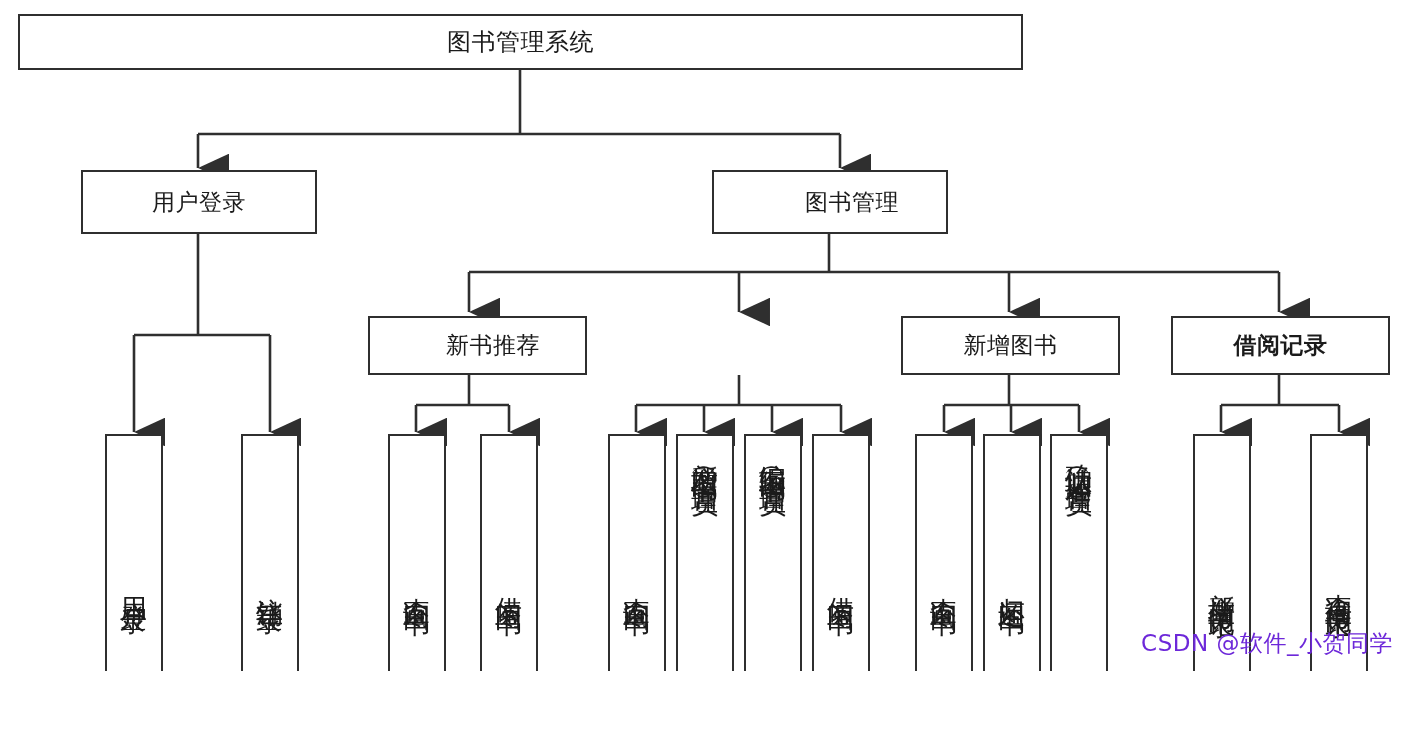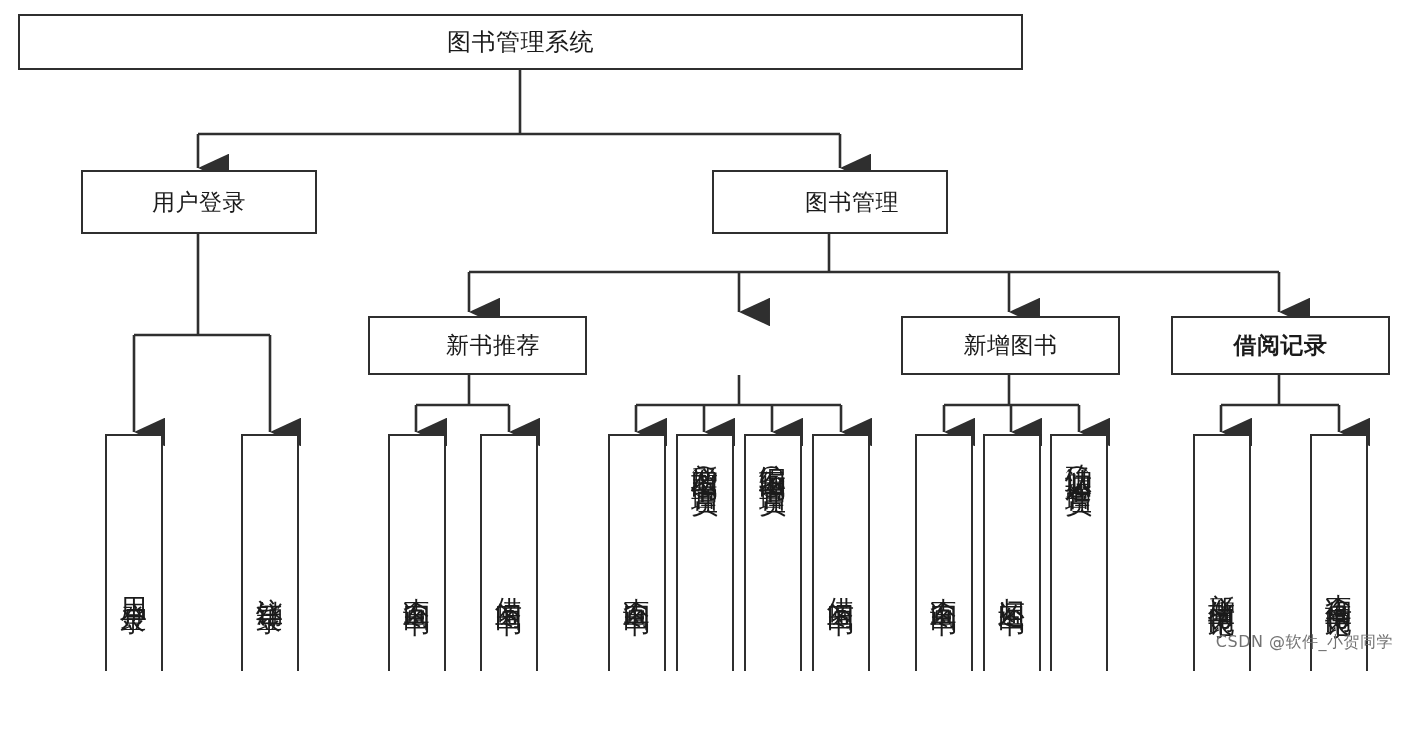--- a/index.html
+++ b/index.html
@@ -57,23 +57,23 @@
     line-height: 1.0;
     letter-spacing: 4px;
     white-space: nowrap;
   }
   .node.vert.center-text { align-items: center; }
   .node.vert.top-text    { align-items: flex-start; padding-top: 6px; }
 
   #watermark {
     position: absolute;
     right: 12px;
-    bottom: 18px;
-    font-size: 16px;
-    color: #737373;
+    bottom: 12px;
+    font-size: 23px;
+    color: #6d28d9;
     z-index: 5;
     white-space: nowrap;
     letter-spacing: 0.5px;
   }
 </style>
 </head>
 <body>
 
 <div id="canvas">
 

